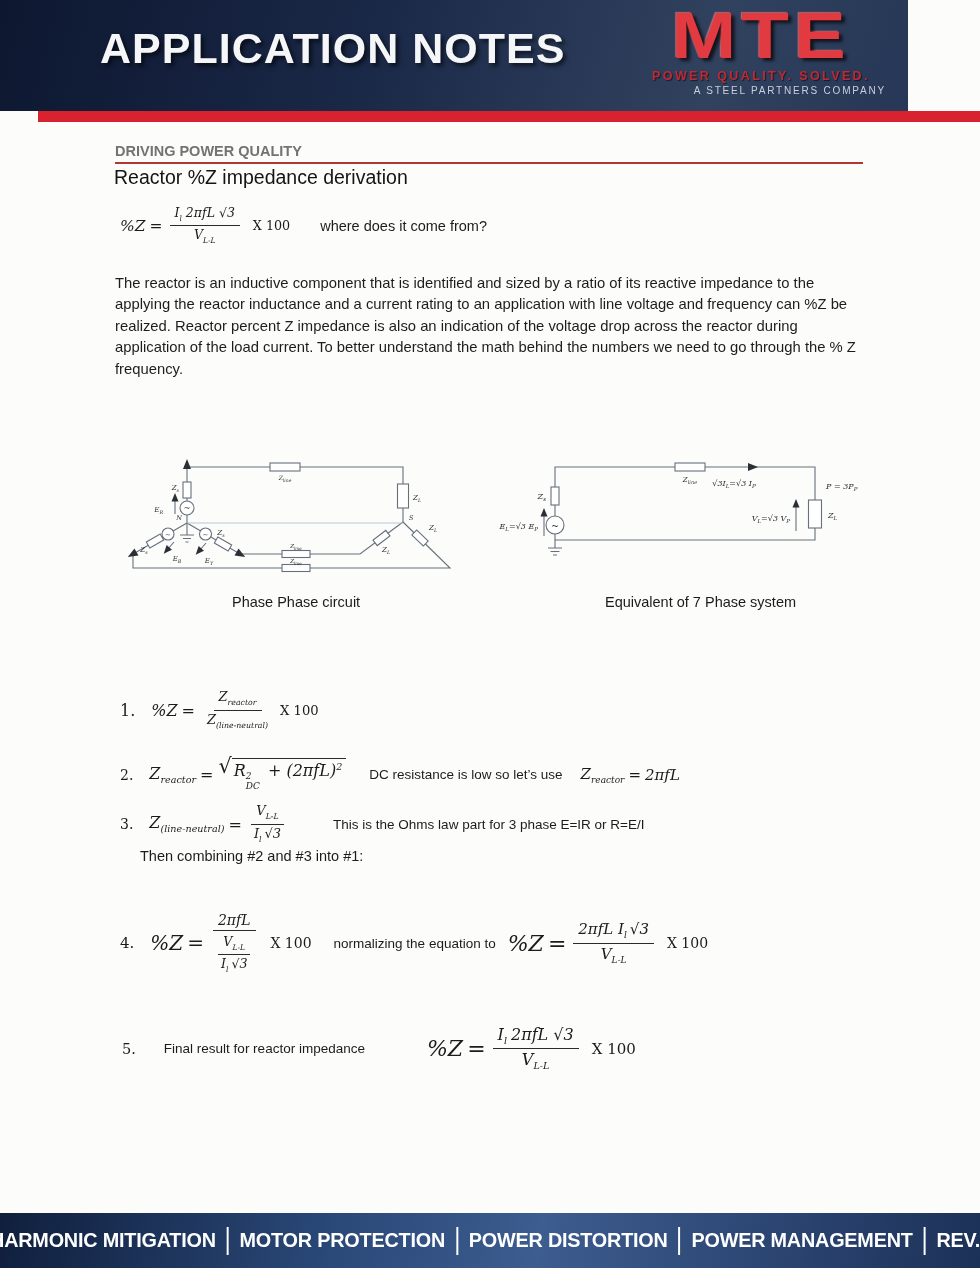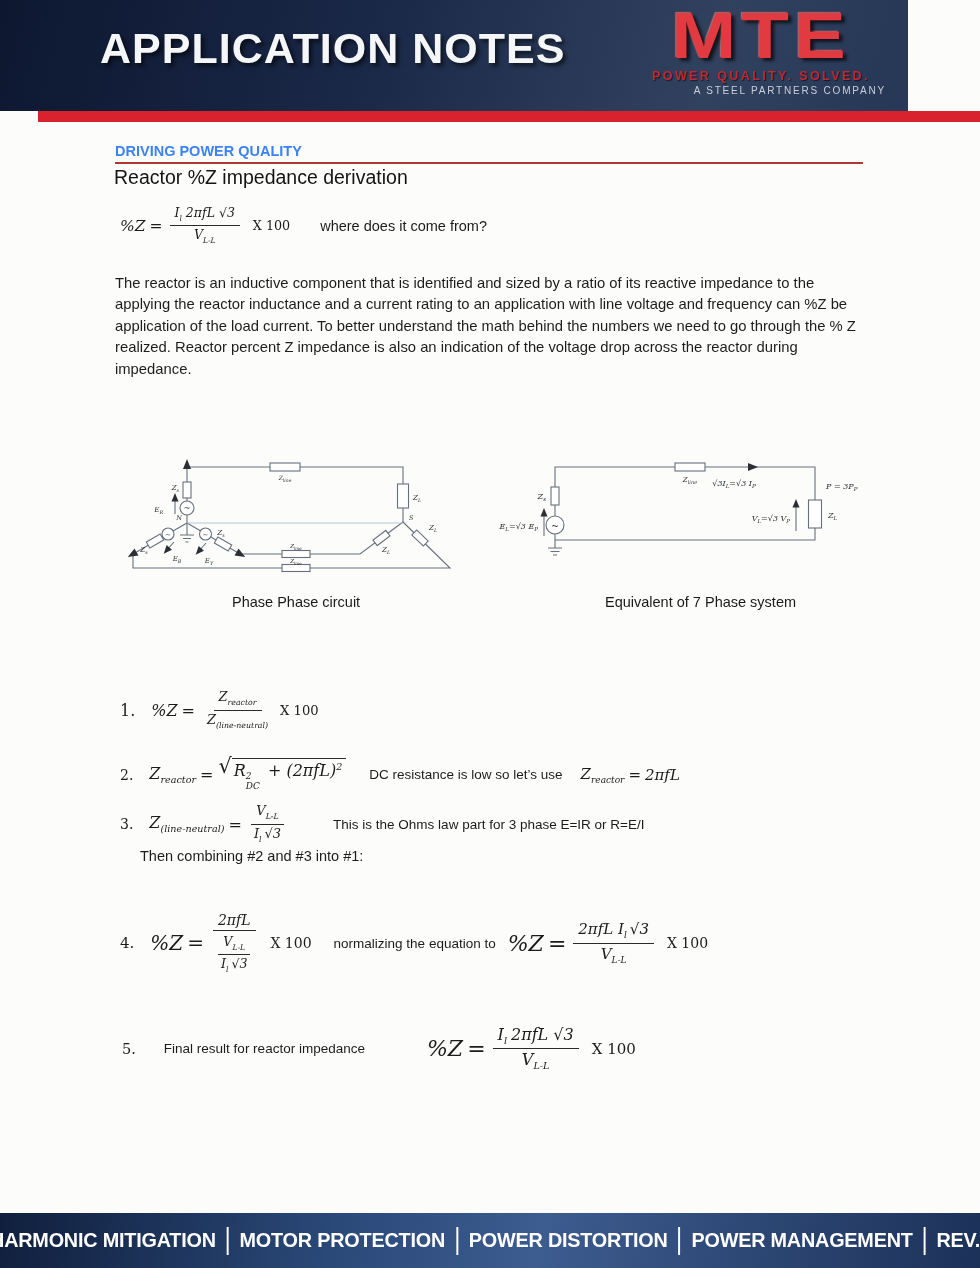--- a/index.html
+++ b/index.html
@@ -17,21 +17,21 @@
   .logo{position:absolute;right:22px;top:4px;width:250px;text-align:center;}
   .logo-brand{font-size:64px;line-height:1.02;font-weight:700;color:var(--logo_red);
     letter-spacing:4px;transform:scaleX(1.22);transform-origin:center;
     text-shadow:3px 3px 3px rgba(0,0,0,.65),-1px -1px 1px rgba(255,170,170,.5),0 0 2px #8e1117;}
   .logo-tag{margin-top:0px;font-size:12.5px;font-weight:700;color:#c22832;letter-spacing:2.4px;
     text-shadow:1px 1px 1px rgba(0,0,0,.55);}
   .logo-sub{margin-top:2px;font-size:10px;color:#c9cedb;letter-spacing:1.8px;text-align:right;}
   .red-bar{position:absolute;left:38px;top:111px;width:942px;height:11px;background:var(--red);}
 
   
-  .section-label{position:absolute;left:115px;top:143px;font-size:14.5px;font-weight:700;color:#3b82f6;}
+  .section-label{position:absolute;left:115px;top:143px;font-size:14.5px;font-weight:700;color:#737373;}
   .section-rule{position:absolute;left:115px;top:162px;width:748px;height:2px;background:var(--rule_red);}
   .doc-title{position:absolute;left:114px;top:166px;font-size:19.5px;font-weight:400;color:#141414;margin:0;}
 
   
   .eq-row{position:absolute;display:flex;align-items:center;
     font-family:"DejaVu Serif",serif;font-style:italic;color:#1b1b1b;}
   .eq-row sub{font-size:.6em;font-style:italic;}
   .eq-row sup{font-size:.6em;font-style:italic;}
   .eq-no{font-style:normal;margin-right:14px;}
   .m{margin:0 2px;}
@@ -91,23 +91,23 @@
       <span class="num"><span>I</span><sub>l</sub><span style="margin-left:4px">2πfL √3</span></span>
       <span class="den"><span>V</span><sub>L-L</sub></span>
     </span>
     <span class="rm">X 100</span>
     <span class="sans-note" style="margin-left:30px;font-size:14.5px;">where does it come from?</span>
   </div>
 
   <div class="para">
     <div>The reactor is an inductive component that is identified and sized by a ratio of its reactive impedance to the</div>
     <div>applying the reactor inductance and a current rating to an application with line voltage and frequency can %Z be</div>
+    <div>realized. Reactor percent Z impedance is also an indication of the voltage drop across the reactor during</div>
     <div>application of the load current. To better understand the math behind the numbers we need to go through the % Z</div>
-    <div>realized. Reactor percent Z impedance is also an indication of the voltage drop across the reactor during</div>
-    <div>impedance.</div>
+    <div>frequency.</div>
   </div>
 
   <svg class="ckt1" width="360" height="148" viewBox="0 0 360 148">
     <g fill="none" stroke="#66707c" stroke-width="1.1">
       <path d="M67,85 V29 H283 V84"></path>
       <path d="M67,85 L13,116 V130 H330 L283,84"></path>
       <path d="M67,85 L120,116 H240 L283,84"></path>
       <path d="M67,85 H283" stroke="#b3c9d6"></path>
       <path d="M67,85 V97 M60,97 H74 M63,100.5 H71 M65.5,104 H68.5"></path>
       <circle cx="67" cy="70" r="7" fill="#fff"></circle>

